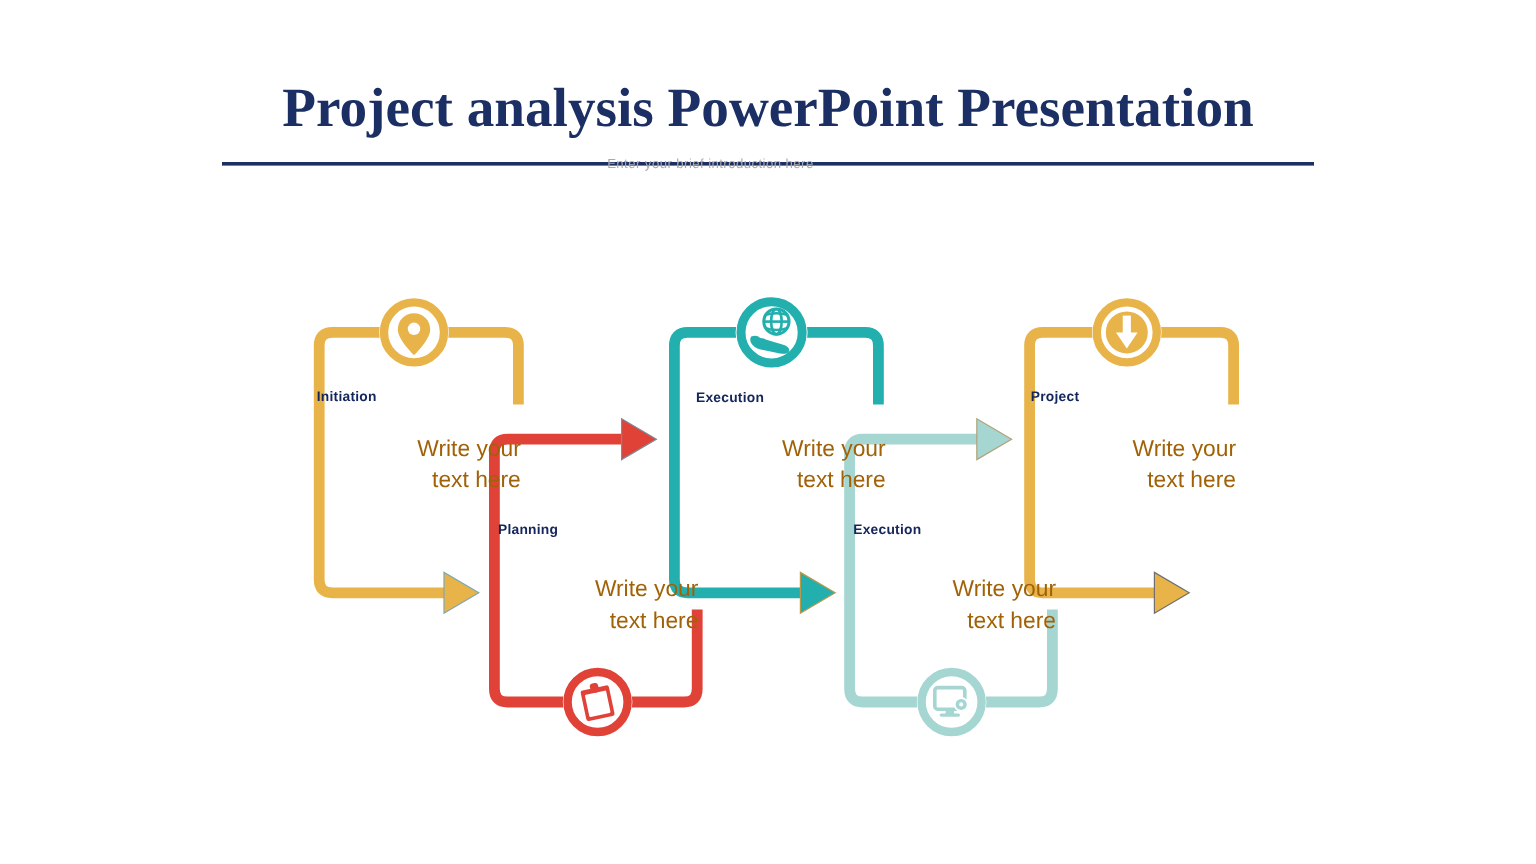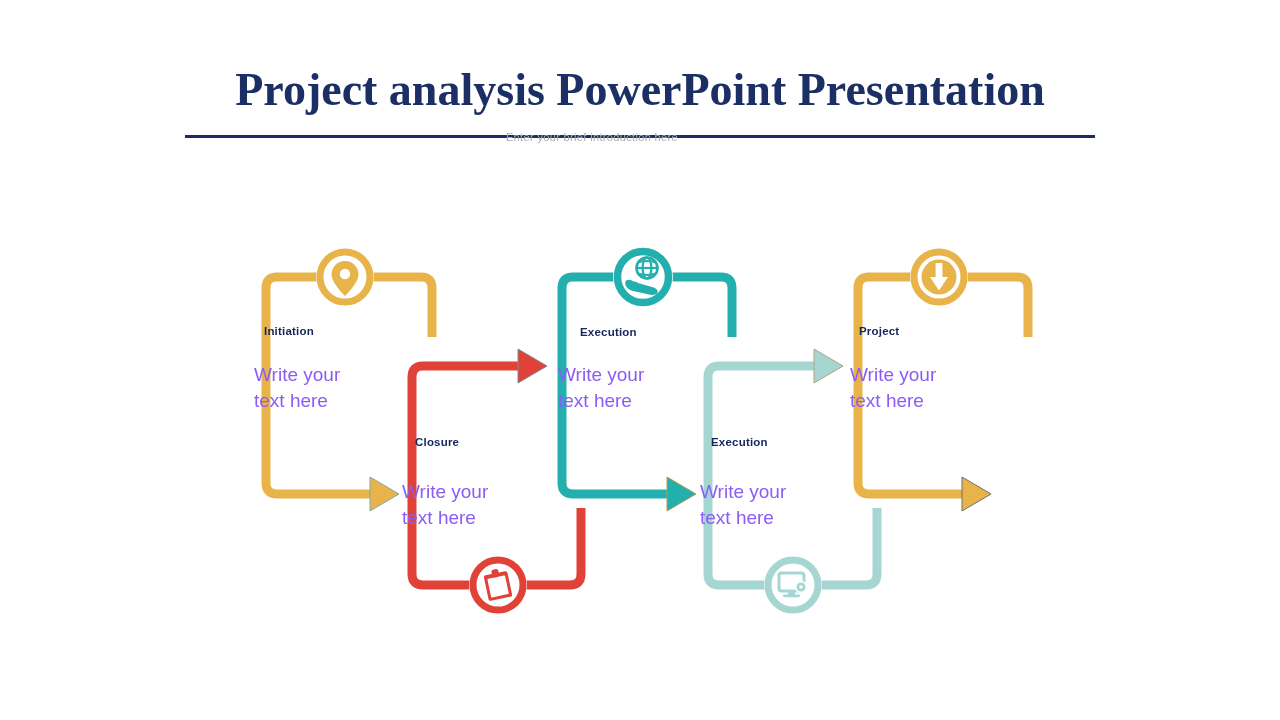--- a/index.html
+++ b/index.html
@@ -67,24 +67,24 @@
   .stage-label {
     position: absolute;
     font-size: 11.5px;
     font-weight: bold;
     color: #14265c;
     letter-spacing: 0.2px;
     width: 160px;
   }
   .stage-body {
     position: absolute;
-    text-align: left;
+    text-align: right;
     font-size: 19px;
     line-height: 26px;
-    color: #8b5cf6;
+    color: #a16207;
     width: 180px;
     white-space: pre-line;
   }
 </style>
 </head>
 <body>
 
 <div id="slide-header">
   <div id="slide-title">Project analysis PowerPoint Presentation</div>
   <div id="slide-subtitle">Enter your brief introduction here</div>
@@ -180,21 +180,21 @@
       </g>
     </g>
 
   </svg>
 </div>
 
 <div class="stage-label" style="left:264px; top:325px;">Initiation</div>
 <div class="stage-body" style="left:254px; top:362px;">Write your
 text here</div>
 
-<div class="stage-label" style="left:415px; top:436px;">Closure</div>
+<div class="stage-label" style="left:415px; top:436px;">Planning</div>
 <div class="stage-body" style="left:402px; top:479px;">Write your
 text here</div>
 
 <div class="stage-label" style="left:580px; top:326px;">Execution</div>
 <div class="stage-body" style="left:558px; top:362px;">Write your
 text here</div>
 
 <div class="stage-label" style="left:711px; top:436px;">Execution</div>
 <div class="stage-body" style="left:700px; top:479px;">Write your
 text here</div>

